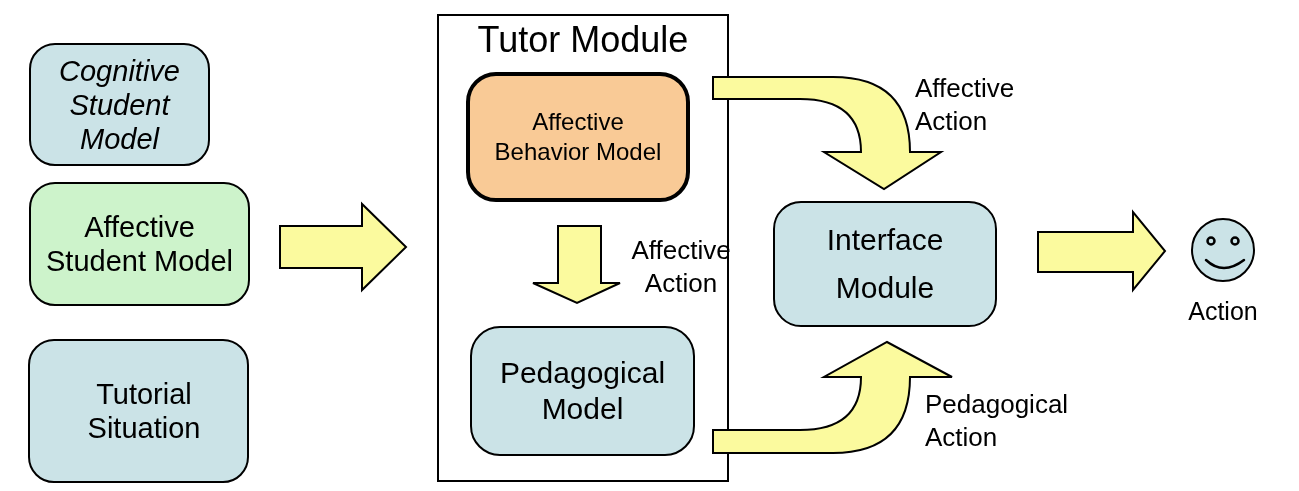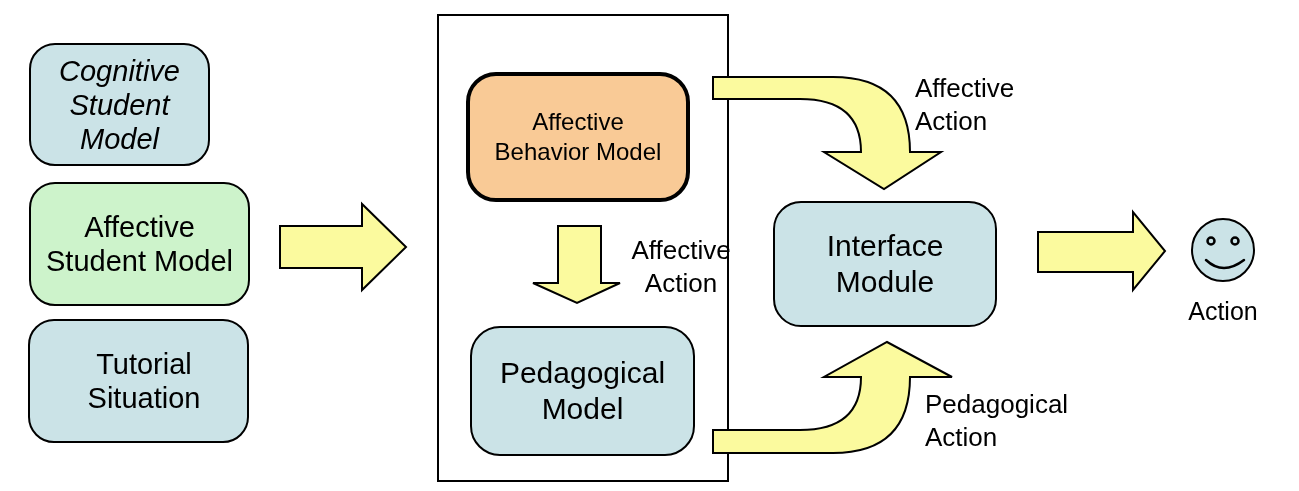--- a/index.html
+++ b/index.html
@@ -24,21 +24,21 @@
     border-radius: 26px;
     font-size: 29px;
     line-height: 34px;
   }
   .blue   { background: var(--box_blue); }
   .green  { background: var(--box_green); }
   .orange { background: var(--box_orange); }
 
   .box-cognitive { left: 29px;  top: 43px;  width: 181px; height: 123px; font-style: italic; }
   .box-affective { left: 29px;  top: 182px; width: 221px; height: 124px; }
-  .box-tutorial  { left: 28px;  top: 319px; width: 221px; height: 124px; padding-left: 11px; }
+  .box-tutorial  { left: 28px;  top: 339px; width: 221px; height: 144px; padding-left: 11px; }
 
   .tutor-container {
     position: absolute;
     box-sizing: border-box;
     left: 437px; top: 14px; width: 292px; height: 468px;
     border: 2px solid #000;
     background: #ffffff;
   }
   .tutor-title {
     position: absolute;
@@ -51,21 +51,21 @@
     left: 466px; top: 72px; width: 224px; height: 130px;
     border-width: 4px; border-radius: 30px;
     font-size: 24px; line-height: 30px;
   }
   .box-ped {
     left: 470px; top: 326px; width: 225px; height: 130px;
     font-size: 30px; line-height: 36px; border-radius: 30px;
   }
   .box-iface {
     left: 773px; top: 201px; width: 224px; height: 126px;
-    font-size: 30px; line-height: 36px; border-radius: 28px; justify-content: center;
+    font-size: 30px; line-height: 48px; border-radius: 28px; justify-content: center;
   }
 
   .lbl {
     position: absolute;
     white-space: pre-line;
     font-size: 26px;
     line-height: 33px;
   }
   .lbl-inner-affective  { left: 608px; top: 234px; width: 146px; text-align: center; }
   .lbl-affective-action { left: 915px; top: 72px;  text-align: left; }
@@ -99,20 +99,21 @@
     <span>Affective
 Student Model</span>
   </div>
 
   <div class="rbox blue box-tutorial">
     <span>Tutorial
 Situation</span>
   </div>
 
   <div class="tutor-container"></div>
+  <div class="tutor-title">Tutor Module</div>
 
   <div class="rbox orange box-abm">
     <span>Affective
 Behavior Model</span>
   </div>
 
   <div class="rbox blue box-ped">
     <span>Pedagogical
 Model</span>
   </div>

